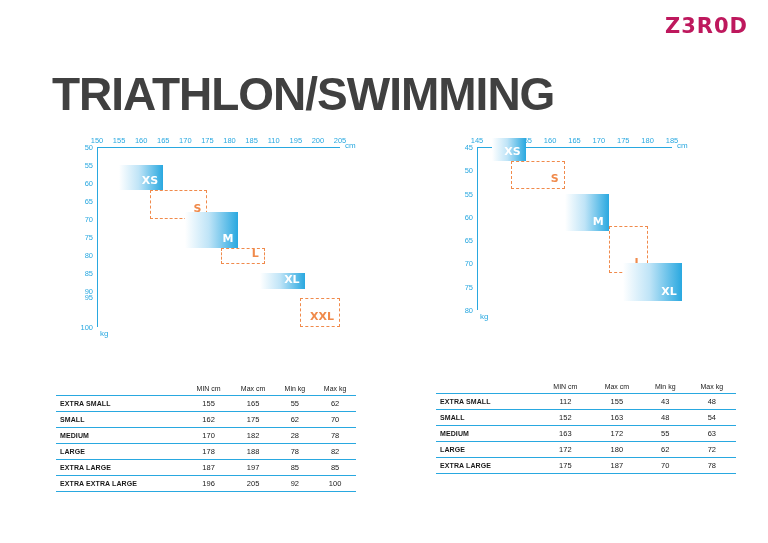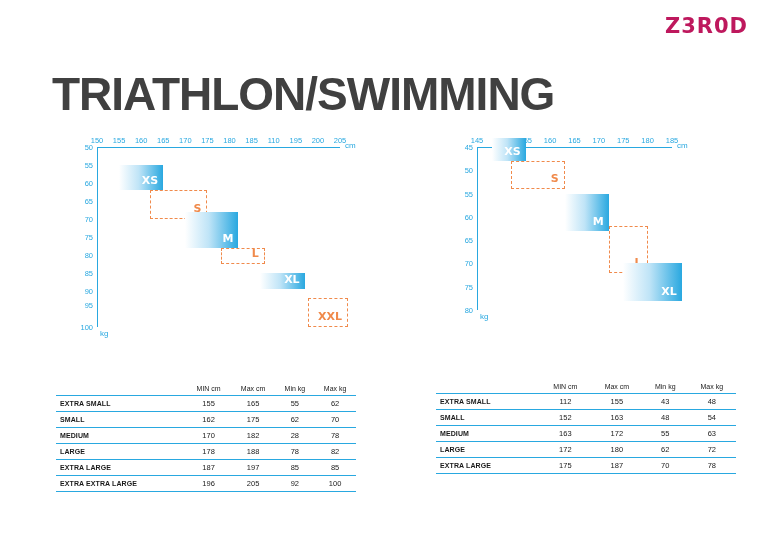--- a/index.html
+++ b/index.html
@@ -166,40 +166,40 @@
       <div class="tick-label tick-x" style="left: 288px; top: 7px;">205</div>
       <div class="tick-label tick-y" style="left: 25px; width: 16px; top: 18px;">50</div>
       <div class="tick-label tick-y" style="left: 25px; width: 16px; top: 36px;">55</div>
       <div class="tick-label tick-y" style="left: 25px; width: 16px; top: 54px;">60</div>
       <div class="tick-label tick-y" style="left: 25px; width: 16px; top: 72px;">65</div>
       <div class="tick-label tick-y" style="left: 25px; width: 16px; top: 90px;">70</div>
       <div class="tick-label tick-y" style="left: 25px; width: 16px; top: 108px;">75</div>
       <div class="tick-label tick-y" style="left: 25px; width: 16px; top: 126px;">80</div>
       <div class="tick-label tick-y" style="left: 25px; width: 16px; top: 144px;">85</div>
       <div class="tick-label tick-y" style="left: 25px; width: 16px; top: 162px;">90</div>
-      <div class="tick-label tick-y" style="left: 25px; width: 16px; top: 176px;">95</div>
+      <div class="tick-label tick-y" style="left: 25px; width: 16px; top: 168px;">95</div>
       <div class="tick-label tick-y" style="left: 25px; width: 16px; top: 198px;">100</div>
       <div class="axis-unit" style="left: 293px; top: 12px;">cm</div>
       <div class="axis-unit" style="left: 48px; top: 200px;">kg</div>
       <div class="size-block" style="left: 67.0909px; top: 36px; width: 44.1818px; height: 25.2px; background: linear-gradient(to right, rgb(255, 255, 255) 0%, rgb(191, 228, 247) 45%, rgb(41, 168, 224) 100%);">
         <span class="size-label" style="right: 5px; bottom: 3px;">XS</span>
       </div>
       <div class="size-block dashed" style="left: 98.0182px; top: 61.2px; width: 57.4364px; height: 28.8px;">
         <span class="size-label" style="right: 5px; bottom: 3px;">S</span>
       </div>
       <div class="size-block" style="left: 133.364px; top: 82.8px; width: 53.0182px; height: 36px; background: linear-gradient(to right, rgb(255, 255, 255) 0%, rgb(191, 228, 247) 45%, rgb(41, 168, 224) 100%);">
         <span class="size-label" style="right: 5px; bottom: 3px;">M</span>
       </div>
       <div class="size-block dashed" style="left: 168.709px; top: 118.8px; width: 44.1818px; height: 16px;">
         <span class="size-label" style="right: 5px; bottom: 3px;">L</span>
       </div>
       <div class="size-block" style="left: 208.473px; top: 144px; width: 44.1818px; height: 16px; background: linear-gradient(to right, rgb(255, 255, 255) 0%, rgb(191, 228, 247) 45%, rgb(41, 168, 224) 100%);">
         <span class="size-label" style="right: 5px; bottom: 3px;">XL</span>
       </div>
-      <div class="size-block dashed" style="left: 248.236px; top: 169.2px; width: 39.7636px; height: 28.8px; margin-left: 8px;">
+      <div class="size-block dashed" style="left: 248.236px; top: 169.2px; width: 39.7636px; height: 28.8px;">
         <span class="size-label" style="right: 5px; bottom: 3px;">XXL</span>
       </div>
     </div>
 </div>
 
 <div class="panel panel-woman">
   <div class="chart" id="chart-woman">
       <div class="axis-line axis-x" style="left: 45px; top: 18px; width: 195px;"></div>
       <div class="axis-line axis-y" style="left: 45px; top: 18px; height: 163px;"></div>
       <div class="tick-label tick-x" style="left: 45px; top: 7px;">145</div>

